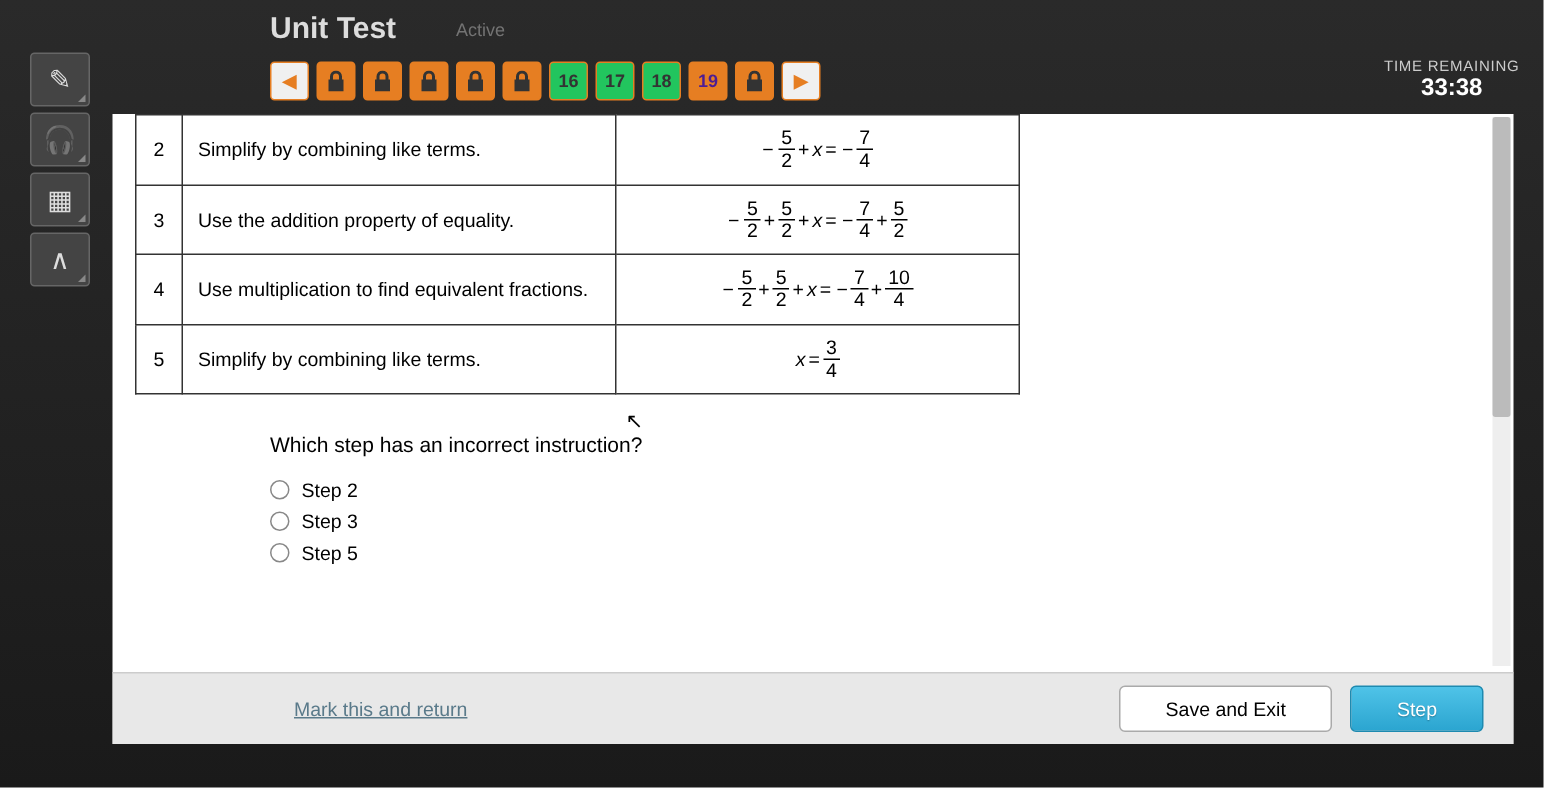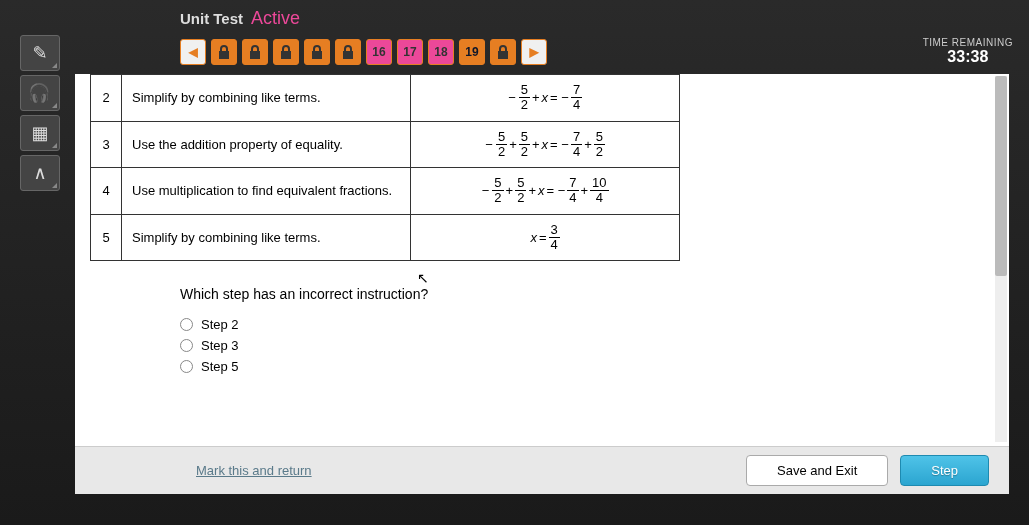--- a/index.html
+++ b/index.html
@@ -12,59 +12,60 @@
       position: relative;
     }
     .header {
       display: flex;
       align-items: center;
       padding: 8px 16px 4px 180px;
       color: #ddd;
     }
     .header-title {
       font-weight: bold;
-      font-size: 15px;
-      margin-right: 8px;
+      font-size: 20px;
+      margin-right: 24px;
     }
     .header-tab {
-      font-size: 18px;
-      color: #ec4899;
+      font-size: 12px;
+      color: #737373;
+      margin-left: 16px;
     }
     .nav-row {
       display: flex;
       align-items: center;
       padding: 4px 16px 8px 180px;
       justify-content: space-between;
     }
     .nav-buttons {
       display: flex;
       gap: 5px;
       align-items: center;
     }
     .nav-btn {
       width: 26px;
       height: 26px;
-      background: #ec4899;
+      background: #22c55e;
       border: 1px solid #e67e22;
       border-radius: 3px;
       display: flex;
       align-items: center;
       justify-content: center;
       font-size: 12px;
       font-weight: bold;
       color: #333;
       cursor: pointer;
     }
     .nav-btn.locked {
       background: #e67e22;
       color: #333;
     }
     .nav-btn.current {
       background: #e67e22;
-      color: #0f172a;
+      color: #4c1d95;
       border-color: #e67e22;
     }
     .nav-btn.arrow {
       background: #f0f0f0;
       color: #e67e22;
     }
     .timer-box {
       text-align: center;
       color: #fff;
     }

